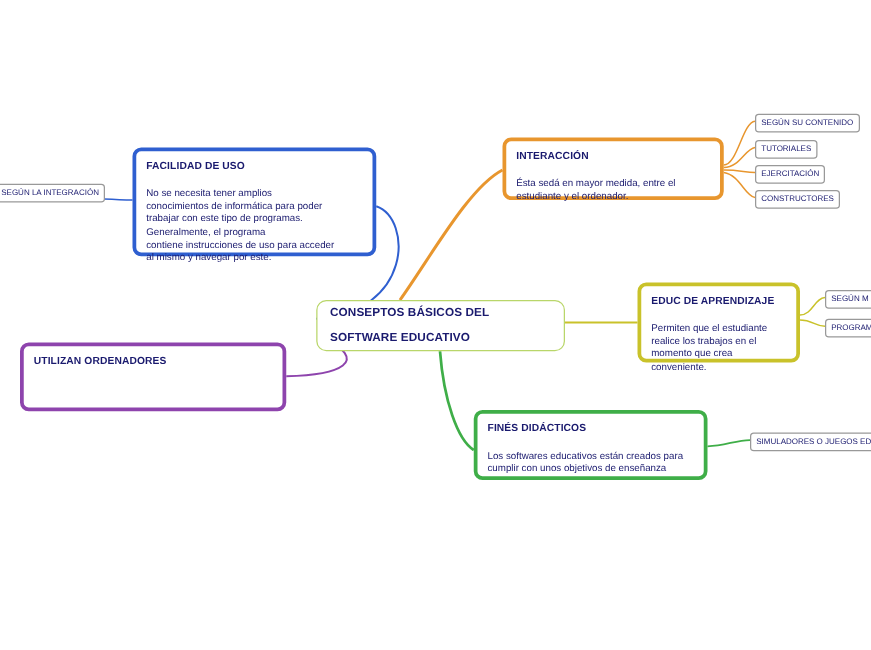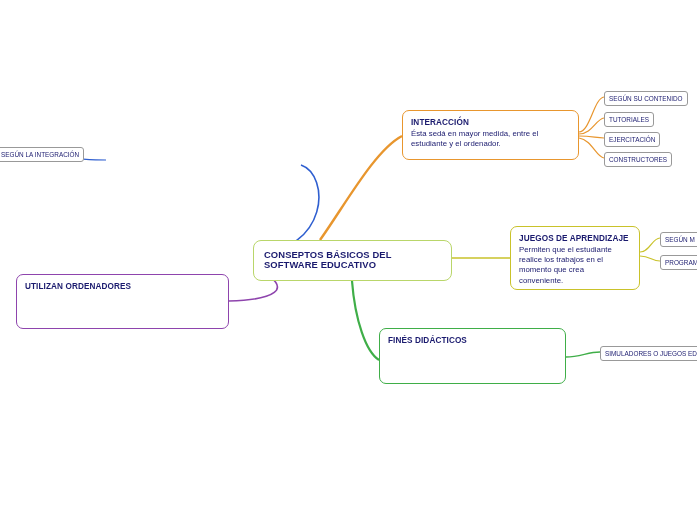--- a/index.html
+++ b/index.html
@@ -21,53 +21,53 @@
     top: 0;
     width: 697px;
     height: 520px;
     pointer-events: none;
   }
   .node {
     position: absolute;
     box-sizing: border-box;
     border-radius: 7px;
     background: #ffffff;
-    border: 1px solid #15803d;
+    border: 3px solid #15803d;
     padding: 6px 8px 7px 8px;
   }
   .node .title {
     font-weight: bold;
     font-size: 8.2px;
     line-height: 11px;
     color: #1a1a6e;
     letter-spacing: 0.1px;
   }
   .node .body {
     font-size: 7.8px;
     line-height: 10.2px;
     color: #1a1a6e;
-    margin-top: 1px;
+    margin-top: 12px;
     white-space: pre-line;
   }
   
   #central {
     left: 253px;
     top: 240px;
     width: 199px;
     height: 41px;
     border: 1px solid #b9d66a;
     border-radius: 8px;
     display: flex;
     align-items: center;
     padding-left: 10px;
     padding-right: 6px;
   }
   #central .title {
     font-size: 9.4px;
-    line-height: 10px;
+    line-height: 20px;
     color: #1a1a6e;
   }
   
   #facilidad {
     left: 106px;
     top: 118px;
     width: 195px;
     height: 87px;
     border-color: #2f5fd0;
   }
@@ -149,37 +149,48 @@
     <path d="M640 256 C 650 256, 652 261, 660 261" stroke="#c9c22a" stroke-width="1.2" fill="none"></path>
 
     <path d="M566 357 C 580 357, 588 352, 600 352" stroke="#3fae48" stroke-width="1.4" fill="none"></path>
   </svg>
 
   <div class="node" id="central">
     <div class="title">CONSEPTOS BÁSICOS DEL
 SOFTWARE EDUCATIVO</div>
   </div>
 
+  <div class="node" id="facilidad">
+    <div class="title">FACILIDAD DE USO</div>
+    <div class="body">No se necesita tener amplios
+conocimientos de informática para poder
+trabajar con este tipo de programas.
+Generalmente, el programa
+contiene instrucciones de uso para acceder
+al mismo y navegar por este.</div>
+  </div>
 
   <div class="node" id="interaccion">
     <div class="title">INTERACCIÓN</div>
     <div class="body">Ésta sedá en mayor medida, entre el
 estudiante y el ordenador.</div>
   </div>
 
   <div class="node" id="ritmo">
-    <div class="title">JUEGOS DE APRENDIZAJE</div>
+    <div class="title">EDUC DE APRENDIZAJE</div>
     <div class="body">Permiten que el estudiante
 realice los trabajos en el
 momento que crea
 conveniente.</div>
   </div>
 
   <div class="node" id="fines">
     <div class="title">FINÉS DIDÁCTICOS</div>
+    <div class="body">Los softwares educativos están creados para
+cumplir con unos objetivos de enseñanza</div>
   </div>
 
   <div class="node" id="utilizan">
     <div class="title">UTILIZAN ORDENADORES</div>
   </div>
 
   <div class="leaf" id="leaf-contenido">SEGÚN SU CONTENIDO</div>
   <div class="leaf" id="leaf-tutoriales">TUTORIALES</div>
   <div class="leaf" id="leaf-ejercitacion">EJERCITACIÓN</div>
   <div class="leaf" id="leaf-constructores">CONSTRUCTORES</div>

